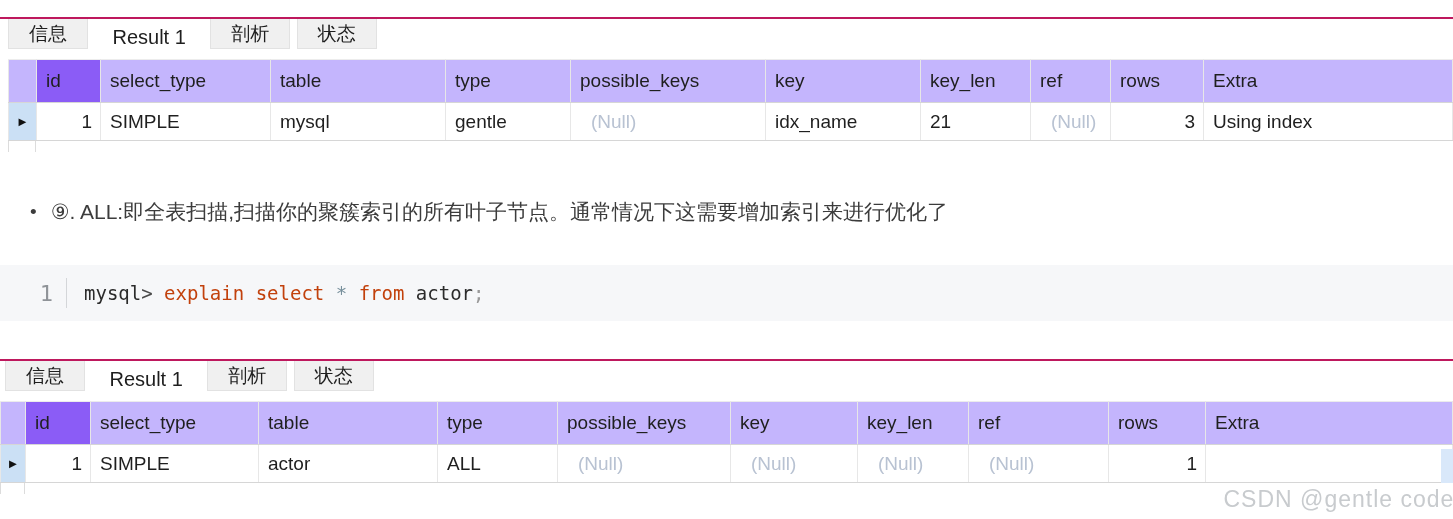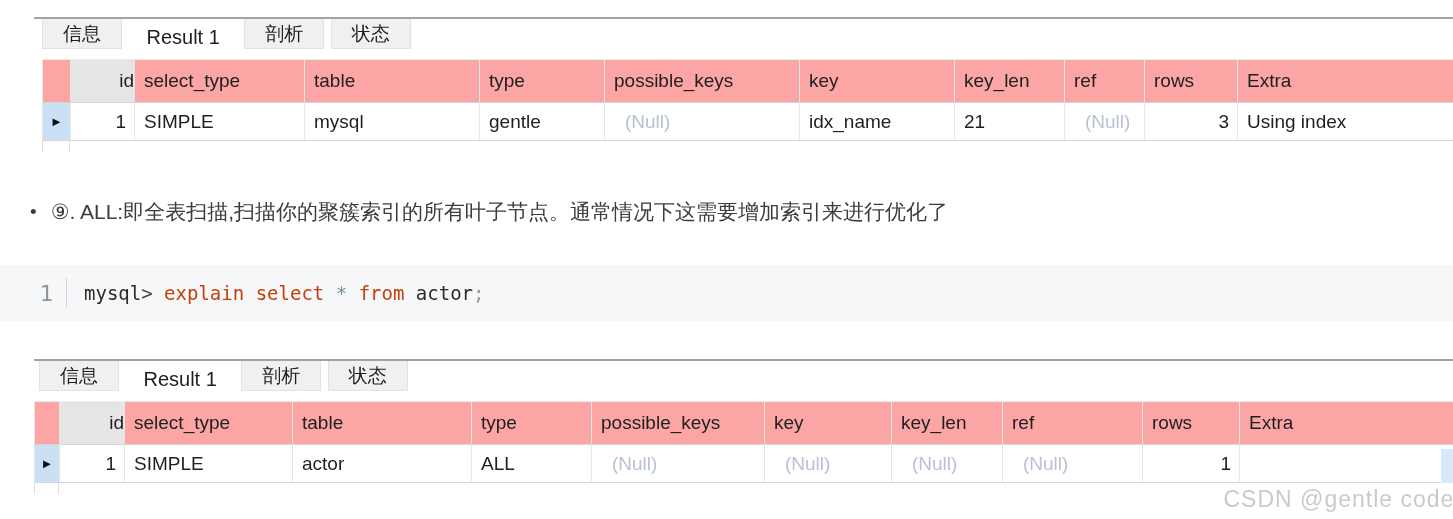--- a/index.html
+++ b/index.html
@@ -5,21 +5,21 @@
   * { box-sizing: border-box; }
   html,body { margin:0; padding:0; }
   body {
     width:1453px; height:519px; overflow:hidden; position:relative;
     background:#ffffff;
     font-family:"Liberation Sans", sans-serif;
     color:#1f1f1f;
   }
 
   
-  .panel { border-top:2px solid #a3a3a3;margin-left:34px; }
+  .panel { border-top:2px solid #be185d; }
   .spacer-top { height:17px; }
 
   .tabbar { height:40px; background:#fff; white-space:nowrap; }
   .tabbar.t1 { padding-left:8px; }
   .tabbar.t2 { padding-left:5px; }
   .tab {
     display:inline-block; vertical-align:top;
     height:30px; line-height:29px; padding:0 20px;
     background:#f0f0f0; border:1px solid #e2e2e2; border-top:none;
     margin-right:2px; font-size:19px; color:#1e1e1e; cursor:default;
@@ -31,23 +31,23 @@
 
   table.grid { border-collapse:collapse; table-layout:fixed; font-size:19px; }
   table.grid.t1 { margin-left:8px; width:1445px; }
   table.grid.t2 { margin-left:0;  width:1453px; }
   .grid th, .grid td {
     padding:0 0 0 9px; overflow:hidden; white-space:nowrap;
     border-right:1px solid #e7e7e7; font-weight:normal; text-align:left;
   }
   .grid thead th {
     height:43px; border-top:1px solid #ececec; border-bottom:1px solid #d6d6d6;
-    background:#fca5a5;
-  }
-  .grid thead th.hl { background:#e5e5e5;text-align:right; }
+    background:#c4b5fd;
+  }
+  .grid thead th.hl { background:#8b5cf6; }
   .grid tbody td { height:37px; border-bottom:1px solid #d6d6d6; background:#fff; }
   .grid td.marker, .grid th.marker-h { border-left:1px solid #e7e7e7; padding:0; text-align:center; }
   .grid td.marker { background:#cbe0f5; }
   .grid .num { text-align:right; padding-right:8px; }
   .grid .nullv { color:#b8c2d2;padding-left:20px; }
   .tri { font-size:13px; color:#111; line-height:37px; }
 
   .stub { height:11px; width:28px; border-left:1px solid #dcdcdc; border-right:1px solid #dcdcdc; }
   .stub.s1 { margin-left:8px; }
   .stub.s2 { margin-left:0; width:25px; }

